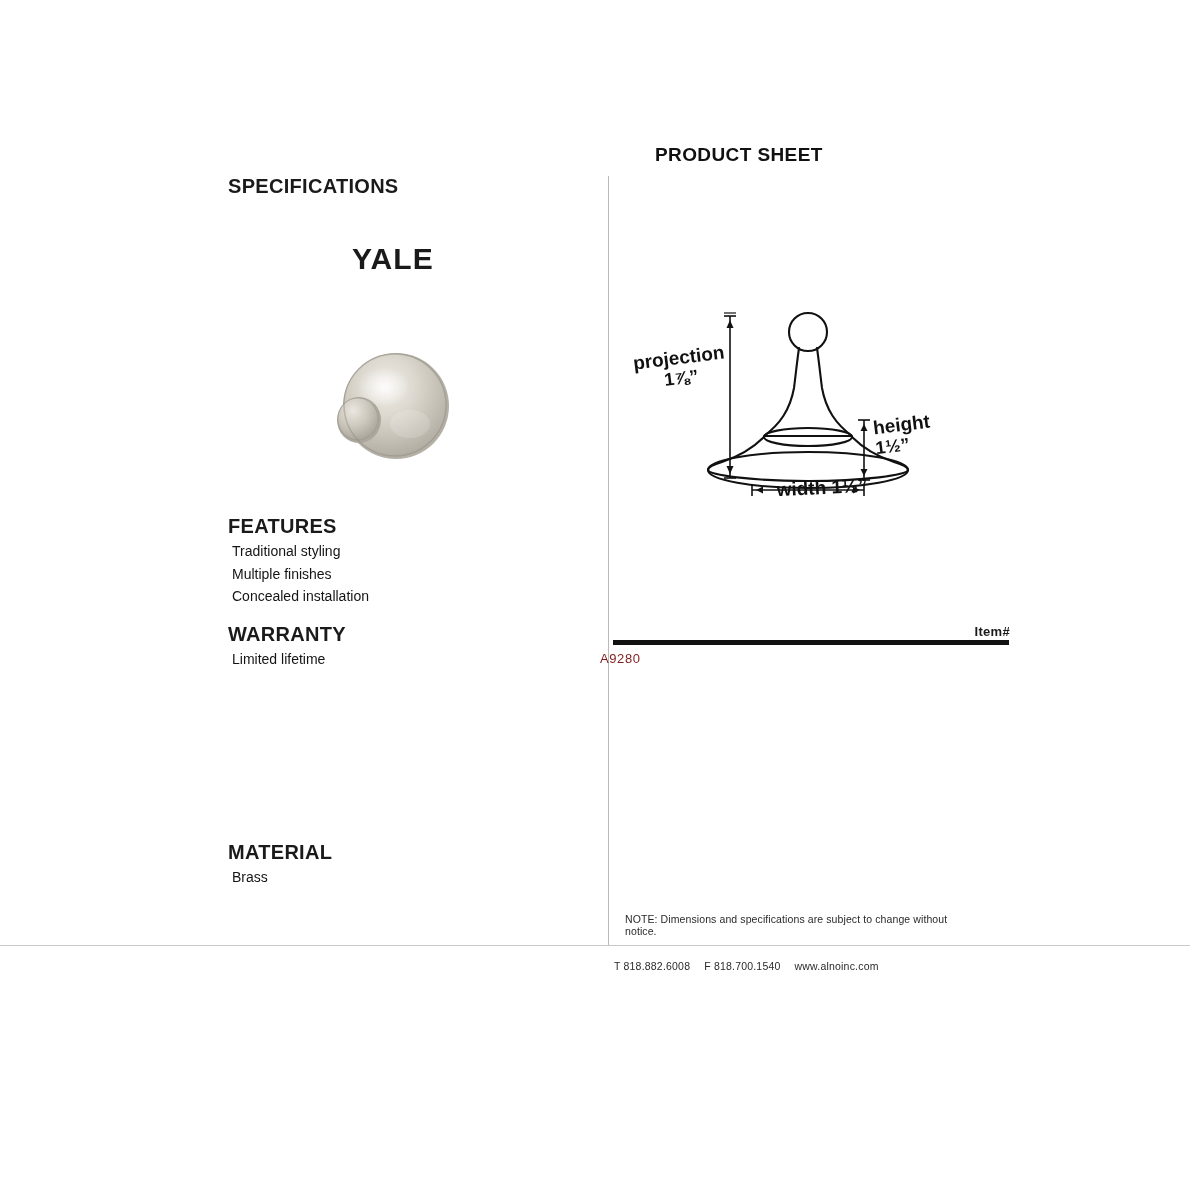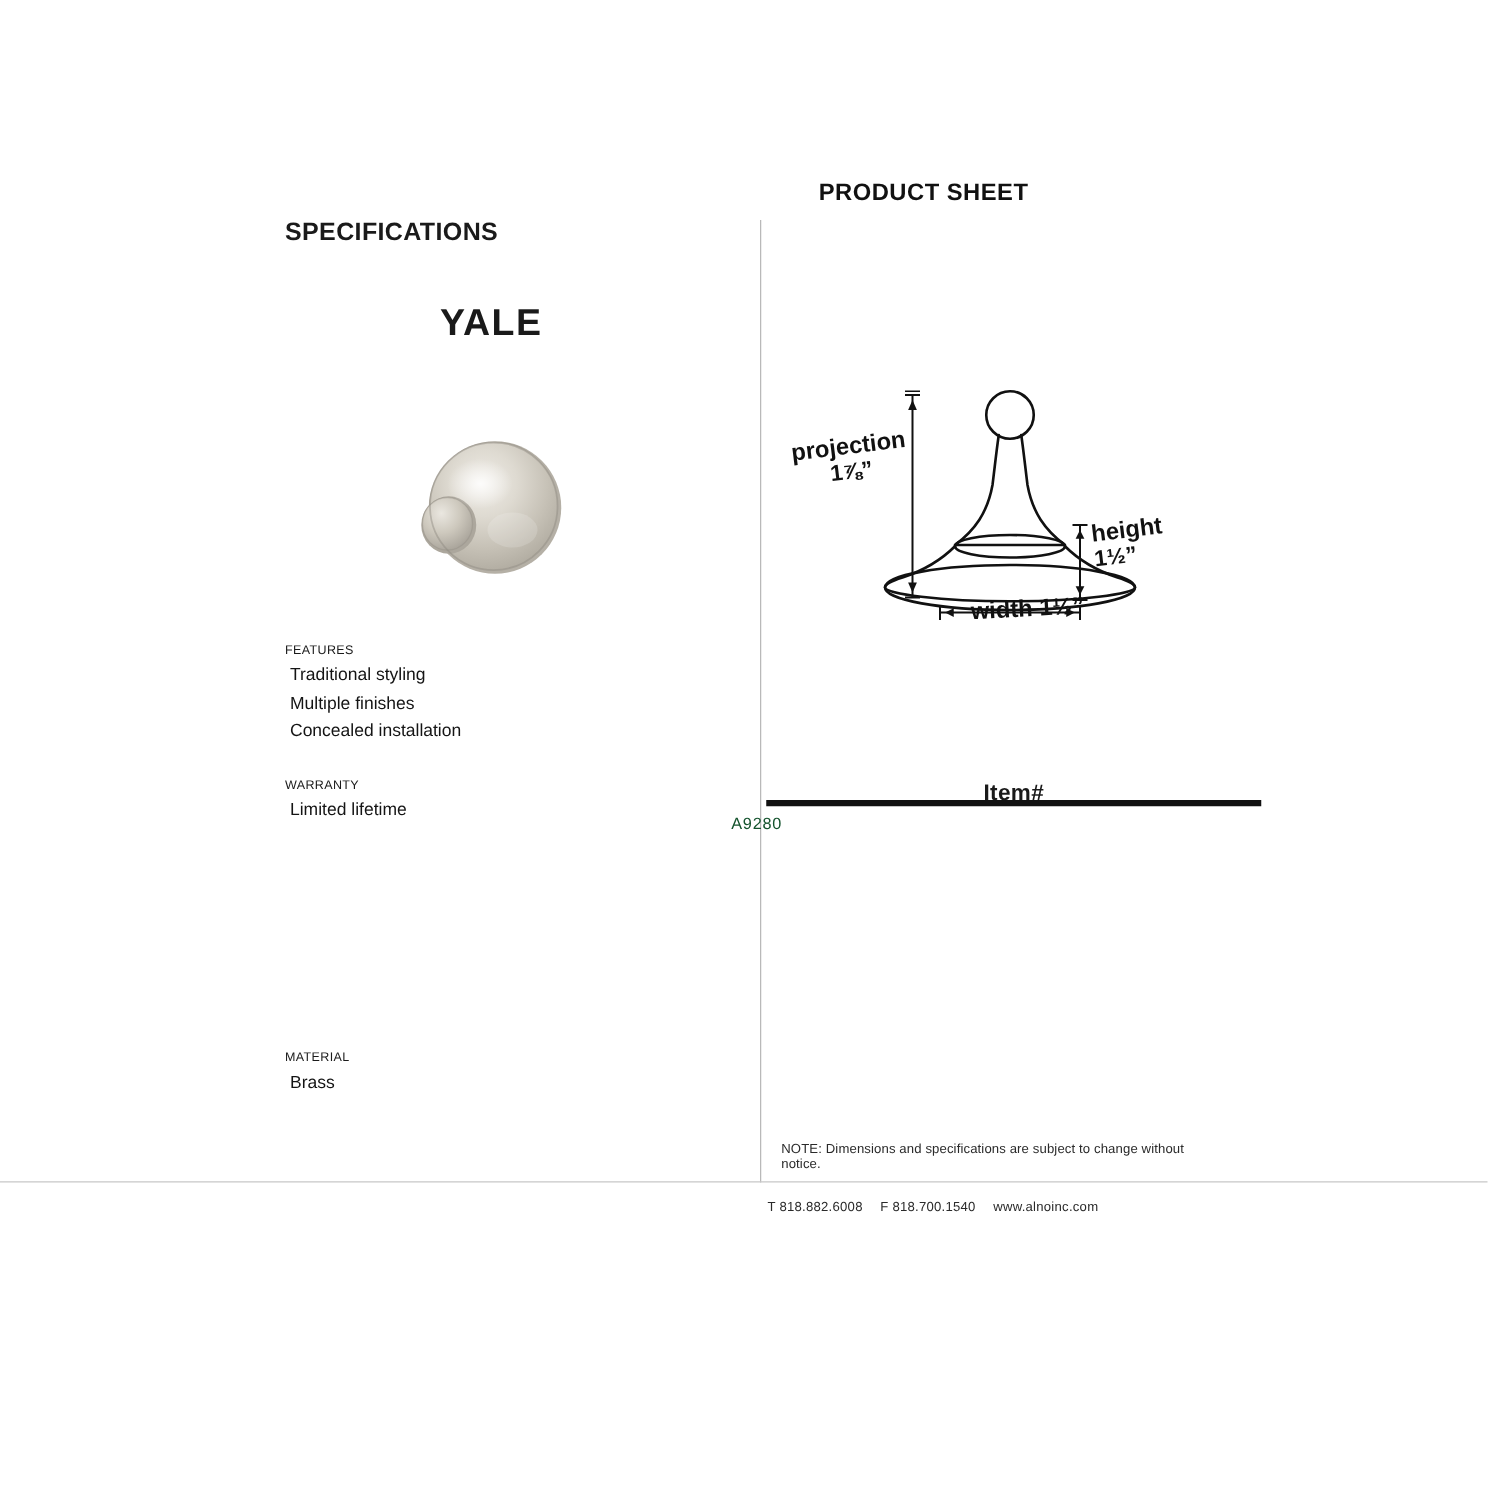--- a/index.html
+++ b/index.html
@@ -78,22 +78,22 @@
     left: 318px;
     top: 332px;
     width: 150px;
     height: 150px;
   }
 
   
   .block { position: absolute; left: 228px; }
   .block h3 {
     margin: 0 0 3px 0;
-    font-size: 10px;
-    font-weight: normal;
+    font-size: 20px;
+    font-weight: bold;
     letter-spacing: 0.3px;
   }
   .block p {
     margin: 4px;
     font-size: 14px;
     line-height: 18.6px;
     color: #141414;
   }
   #features-block { top: 515px; }
   #warranty-block { top: 623px; }
@@ -140,40 +140,40 @@
     transform: rotate(-3deg);
   }
   .frac { font-size: 0.95em; }
 
   
   .item-head {
     position: absolute;
     left: 612px;
     top: 624px;
     width: 398px;
-    text-align: center;
-    font-size: 18px;
+    text-align: right;
+    font-size: 13px;
     font-weight: bold;
     letter-spacing: 0.3px;
   }
   .item-bar {
     position: absolute;
     left: 613px;
     top: 640px;
     width: 396px;
     height: 5px;
     background: #111;
   }
   .item-number {
     position: absolute;
-    left: 585px;
+    left: 600px;
     top: 651px;
     font-size: 13px;
     letter-spacing: 0.6px;
-    color: #14532d;
+    color: #7f1d1d;
   }
 
   
   .note {
     position: absolute;
     left: 625px;
     top: 913px;
     font-size: 10.5px;
     letter-spacing: 0.1px;
     color: #2a2a2a;

